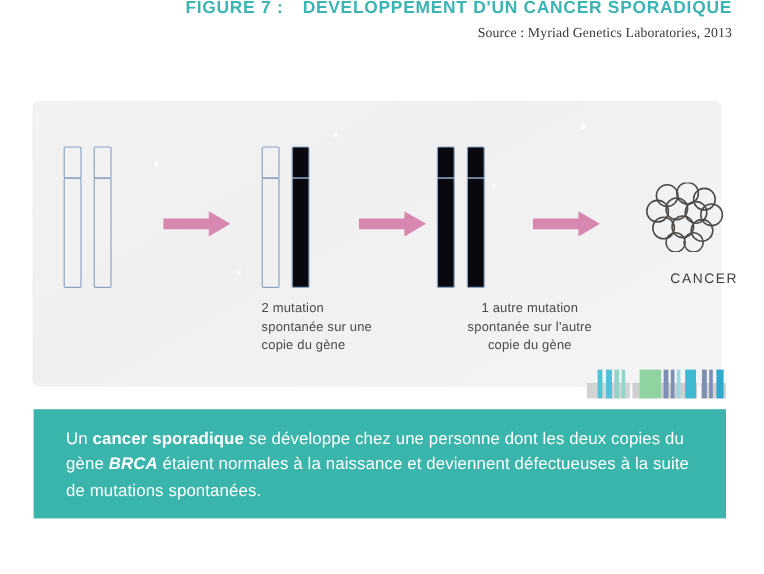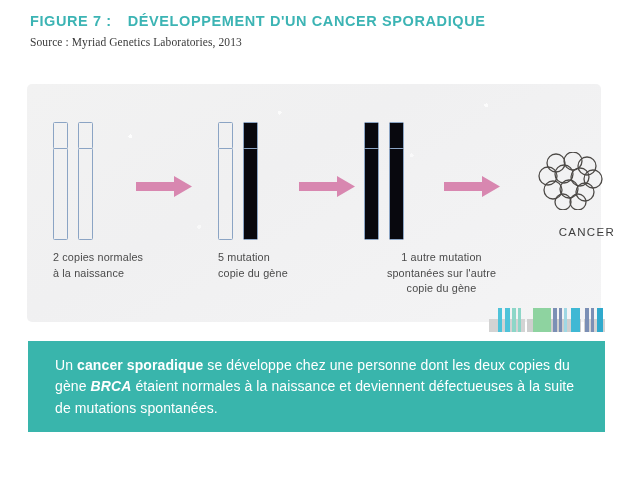--- a/index.html
+++ b/index.html
@@ -12,22 +12,23 @@
     background: #ffffff;
     font-family: "Liberation Sans", sans-serif;
     overflow: hidden;
     position: relative;
   }
 
   
   .header {
     position: absolute;
     left: 30px;
-    top: 14px;
+    top: 0;
     width: 580px;
+    text-align: right;
   }
   .figure-title {
     color: #3cb4b4;
     font-family: "Liberation Sans", sans-serif;
     font-size: 14.5px;
     font-weight: bold;
     letter-spacing: 0.6px;
     white-space: nowrap;
     line-height: 1.1;
   }
@@ -194,45 +195,42 @@
       <div class="chromo">
         <div class="arm-top"></div>
         <div class="arm-bottom"></div>
       </div>
       <div class="chromo">
         <div class="arm-top"></div>
         <div class="arm-bottom"></div>
       </div>
     </div>
   </div>
-  <div class="caption" style="left:26px; width:160px;">
-    <div>2 copies normales</div>
-    <div>à la naissance</div>
-  </div>
 
   <div class="arrow" style="left:109px;">
     <svg width="56" height="21" viewBox="0 0 56 21">
       <path d="M0 6 L38 6 L38 0 L56 10.5 L38 21 L38 15 L0 15 Z" fill="#d887b0"></path>
     </svg>
   </div>
 
   <div class="stage" style="left:191px;">
     <div class="chromo-pair">
       <div class="chromo">
         <div class="arm-top"></div>
         <div class="arm-bottom"></div>
       </div>
       <div class="chromo mutated">
         <div class="arm-top"></div>
         <div class="arm-bottom"></div>
       </div>
     </div>
   </div>
   <div class="caption" style="left:191px; width:150px;">
-    <div>5 mutation</div>
+    <div>2 mutation</div>
+    <div>spontanée sur une</div>
     <div>copie du gène</div>
   </div>
 
   <div class="arrow" style="left:272px;">
     <svg width="56" height="21" viewBox="0 0 56 21">
       <path d="M0 6 L38 6 L38 0 L56 10.5 L38 21 L38 15 L0 15 Z" fill="#d887b0"></path>
     </svg>
   </div>
 
   <div class="stage" style="left:337px;">
@@ -242,21 +240,21 @@
         <div class="arm-bottom"></div>
       </div>
       <div class="chromo mutated">
         <div class="arm-top"></div>
         <div class="arm-bottom"></div>
       </div>
     </div>
   </div>
   <div class="caption" style="left:337px; width:155px;text-align:center;">
     <div>1 autre mutation</div>
-    <div>spontanées sur l'autre</div>
+    <div>spontanée sur l'autre</div>
     <div>copie du gène</div>
   </div>
 
   <div class="arrow" style="left:417px;">
     <svg width="56" height="21" viewBox="0 0 56 21">
       <path d="M0 6 L38 6 L38 0 L56 10.5 L38 21 L38 15 L0 15 Z" fill="#d887b0"></path>
     </svg>
   </div>
 
   <div class="cancer-group">

